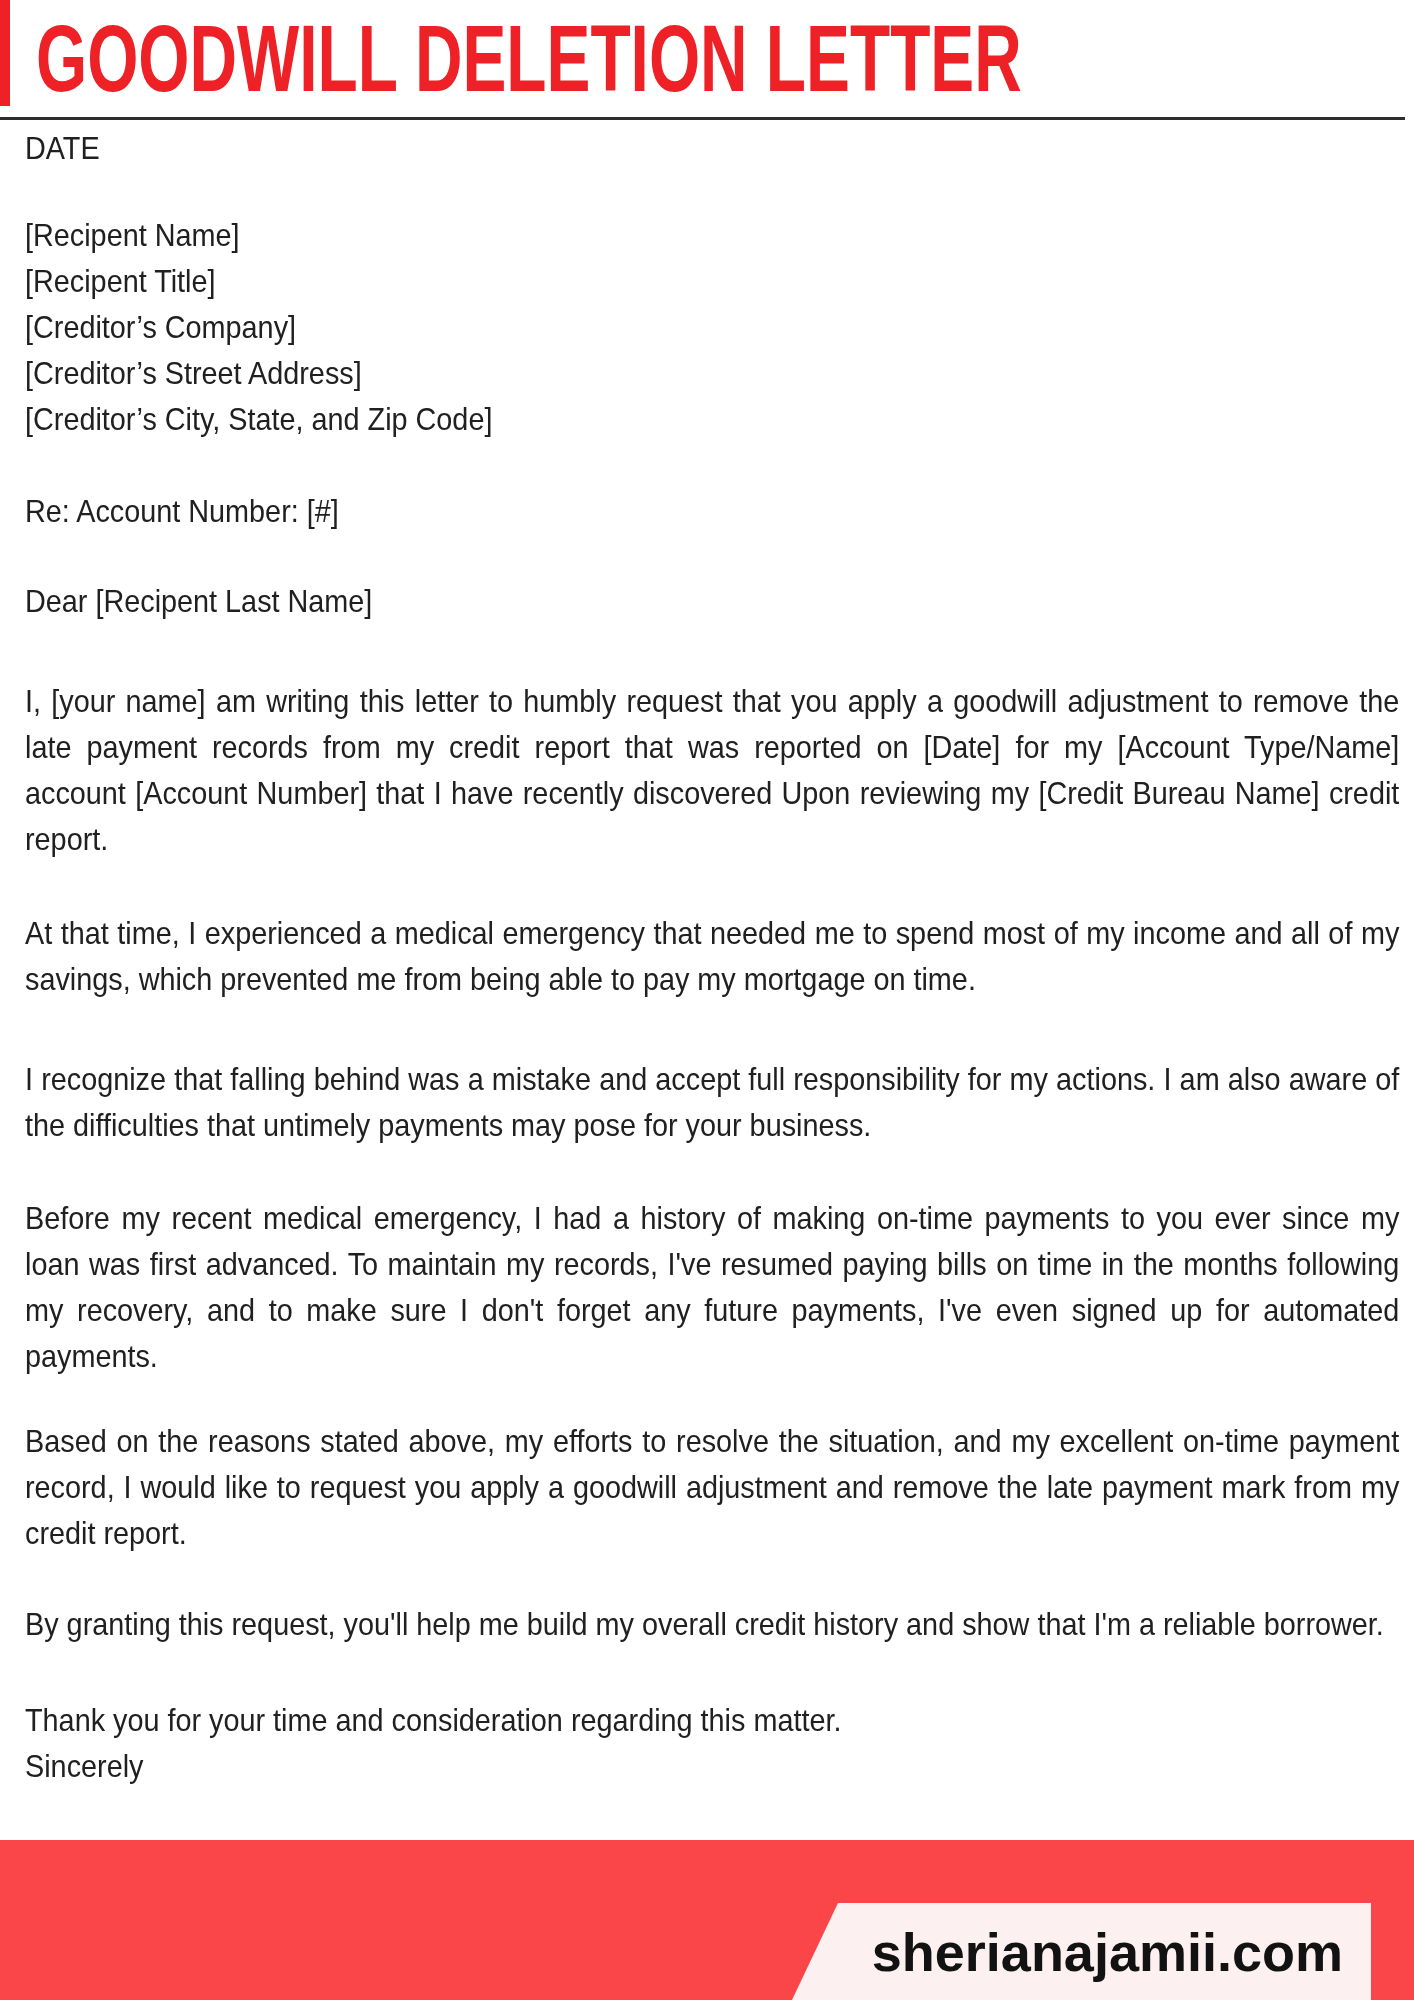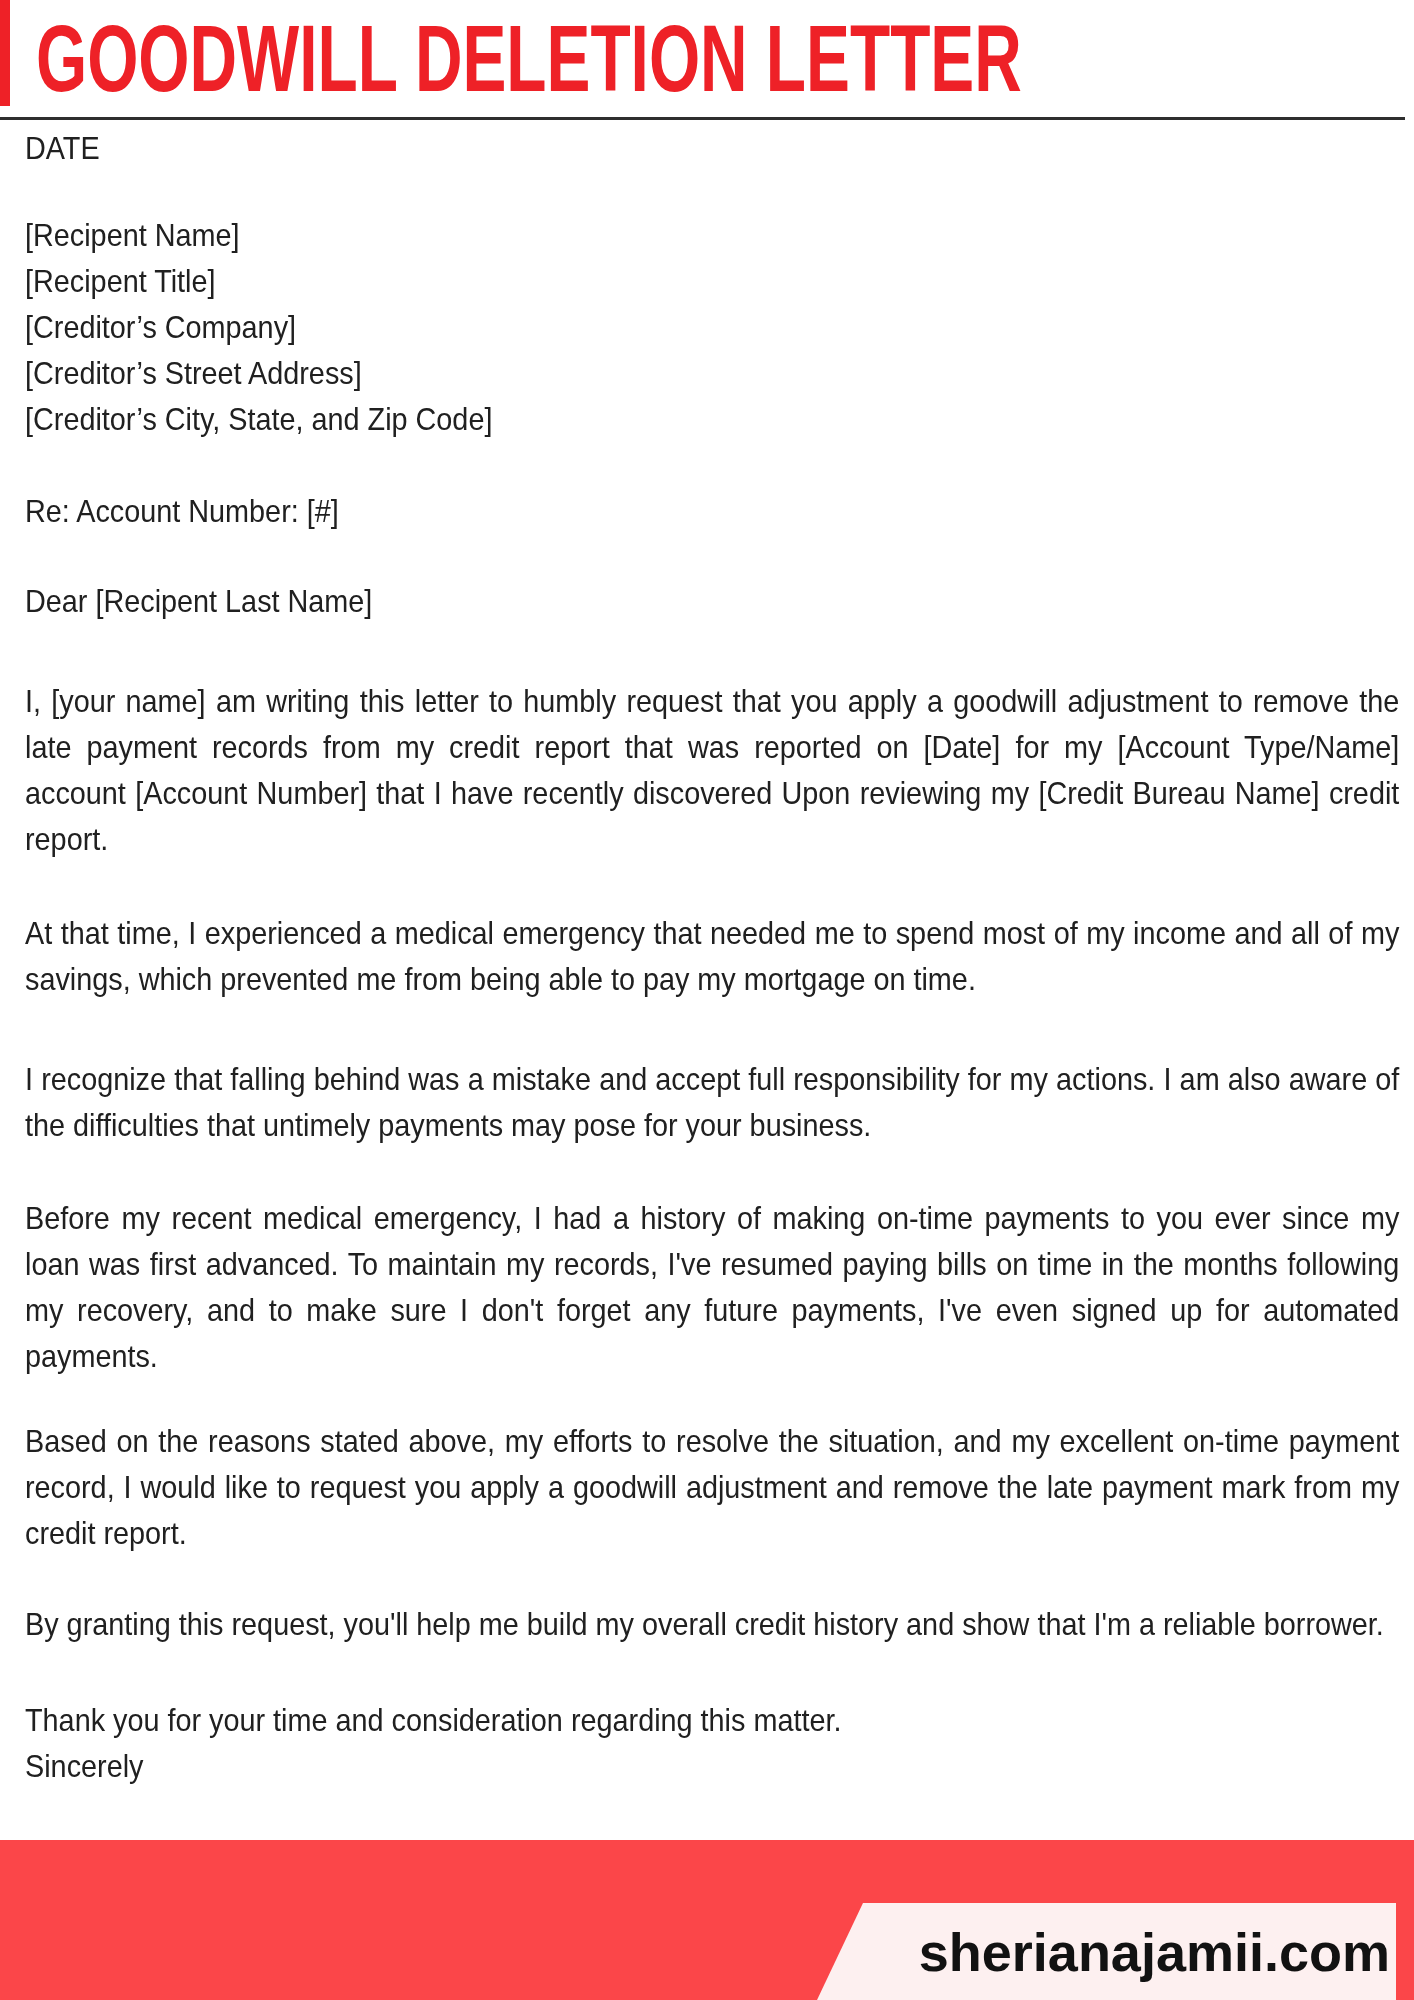--- a/index.html
+++ b/index.html
@@ -48,26 +48,26 @@
   .p4 { margin-top: 47px !important; }
   .p5 { margin-top: 39px !important; }
   .p6 { margin-top: 45px !important; }
   .closing { margin-top: 50px !important; }
   .footer-band {
     position: absolute; left: 0; top: 1840px;
     width: 1414px; height: 160px;
     background: var(--footer_red, #fb4649);
   }
   .website-banner {
-    position: absolute; left: 817px; top: 1903px;
+    position: absolute; left: 792px; top: 1903px;
     width: 579px; height: 97px;
     background: var(--banner_pink, #fdf0f0);
     clip-path: polygon(46px 0, 100% 0, 100% 100%, 0 100%);
     display: flex; align-items: center; justify-content: flex-end;
-    padding-right: 6px; box-sizing: border-box;
+    padding-right: 28px; box-sizing: border-box;
   }
   .website-text {
     font-size: 54px; font-weight: bold;
     color: var(--website_text, #121212);
     white-space: nowrap;
   }
 </style>
 </head>
 <body>
 

